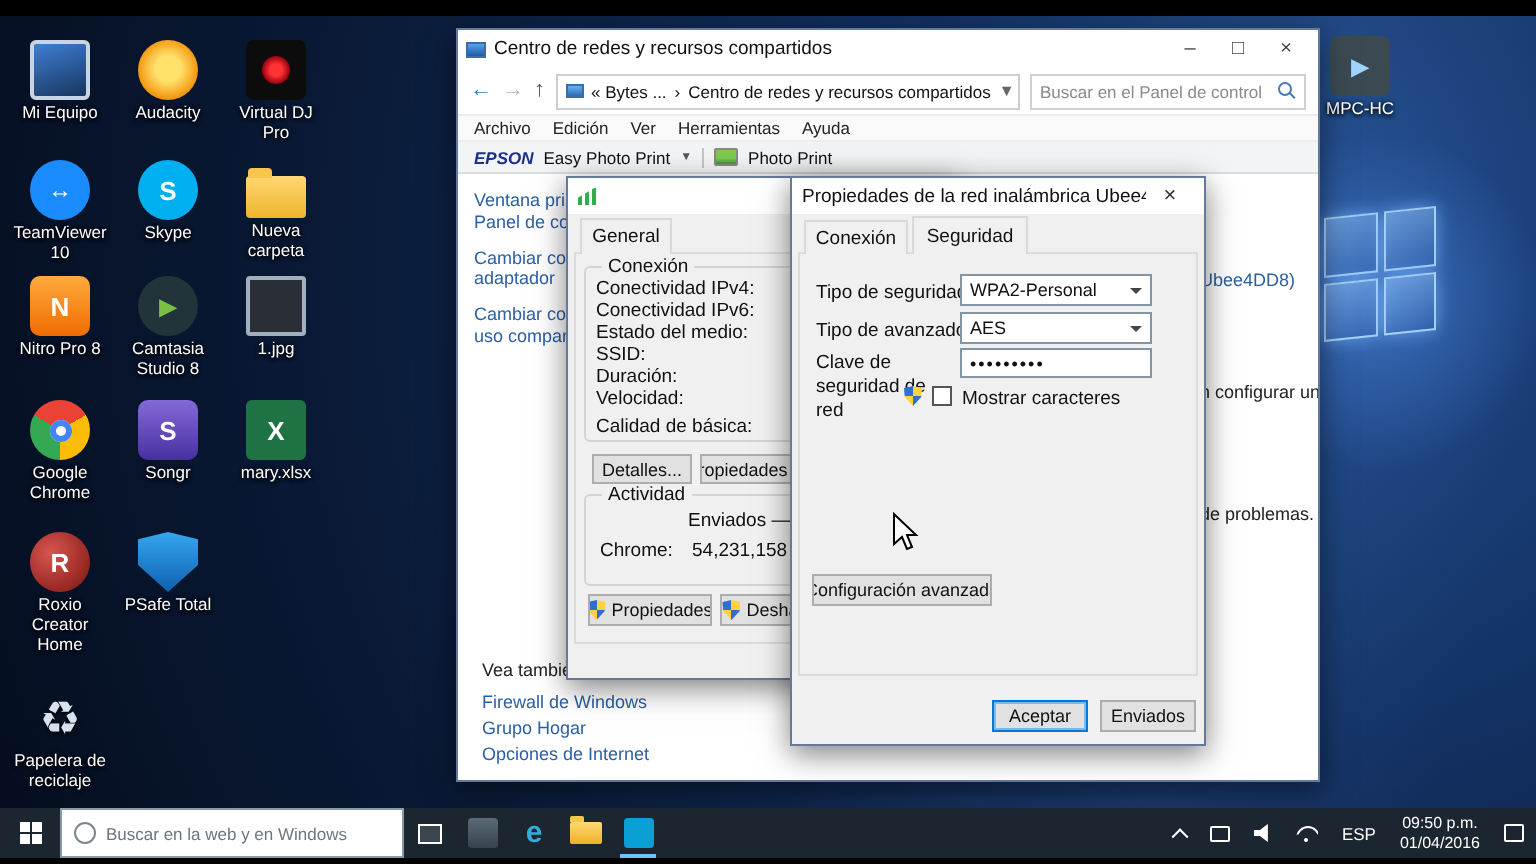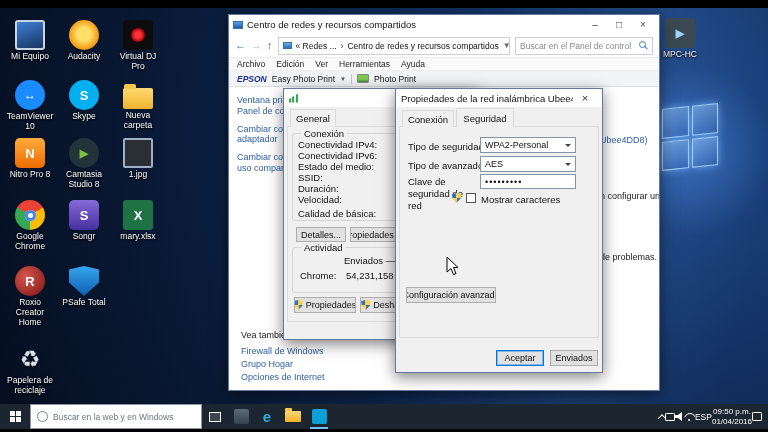--- a/index.html
+++ b/index.html
@@ -116,21 +116,21 @@
   .cortana{width:11px;height:11px;border:1.5px solid #7a8791;border-radius:50%;flex:none}
   .tvbtn{width:26px;display:flex;align-items:center;justify-content:center}
   .tvicon{width:12px;height:10px;border:1px solid #fff;background:rgba(255,255,255,.15)}
   .tbapp{width:26px;display:flex;align-items:center;justify-content:center;position:relative}
   .tbapp-active::after{content:"";position:absolute;bottom:0;left:4px;right:4px;height:2px;background:#6fc1ff}
   .appic-dark{width:15px;height:15px;border-radius:2px;background:linear-gradient(#5a6a78,#37434e)}
   .appic-edge{font-size:15px;font-weight:bold;color:#35aadc;line-height:1}
   .appic-folder{width:16px;height:11px;background:linear-gradient(#ffd873,#eeb02a);border-radius:1px;position:relative}
   .appic-folder::before{content:"";position:absolute;top:-3px;left:0;width:7px;height:3px;background:#f7c64a;border-radius:1px 1px 0 0}
   .appic-store{width:15px;height:15px;border-radius:2px;background:#0aa0d6}
-  .tray{margin-left:auto;display:flex;align-items:center;gap:0;padding:0 6px;color:#fff}
+  .tray{margin-left:auto;display:flex;align-items:center;gap:12px;padding:0 6px;color:#fff}
   .caret{width:6px;height:6px;border-left:1.5px solid #fff;border-top:1.5px solid #fff;transform:rotate(45deg) translate(1px,1px)}
   .ticon-mon{width:10px;height:8px;border:1px solid #fff;border-radius:1px}
   .ticon-vol{width:9px;height:9px;background:#fff;clip-path:polygon(0 33%,3px 33%,7px 0,7px 100%,3px 67%,0 67%)}
   .ticon-net{width:11px;height:9px;position:relative;overflow:hidden}
   .ticon-net::before{content:"";position:absolute;left:0;top:1px;width:10px;height:10px;border:1.5px solid #fff;border-radius:50%;clip-path:polygon(0 0,100% 0,100% 35%,0 35%)}
   .ticon-net::after{content:"";position:absolute;left:4.5px;top:6.5px;width:2px;height:2px;background:#fff;border-radius:50%}
   .lang{font-size:8.5px}
   .clock{font-size:8px;line-height:1.25;text-align:center}
   .notif{width:10px;height:9px;border:1px solid #fff;border-radius:1px}
 </style>
@@ -259,21 +259,21 @@
         <span class="capbtn">□</span>
         <span class="capbtn">×</span>
       </span>
     </div>
     <div class="addrbar">
       <span class="navarr" style="color:#2a7ac0">←</span>
       <span class="navarr" style="color:#b5b5b5">→</span>
       <span class="navarr" style="color:#555">↑</span>
       <span class="crumbbox">
         <span class="crumbicon"></span>
-        <span>« Redes ...</span>
+        <span>« Bytes ...</span>
         <span>›</span>
         <span>Centro de redes y recursos compartidos</span>
         <span class="crumb-tail">
           <span>▼</span>
 
         </span>
       </span>
       <span class="searchbox">
         <span>Buscar en el Panel de control</span>
         <span class="mag"></span>

